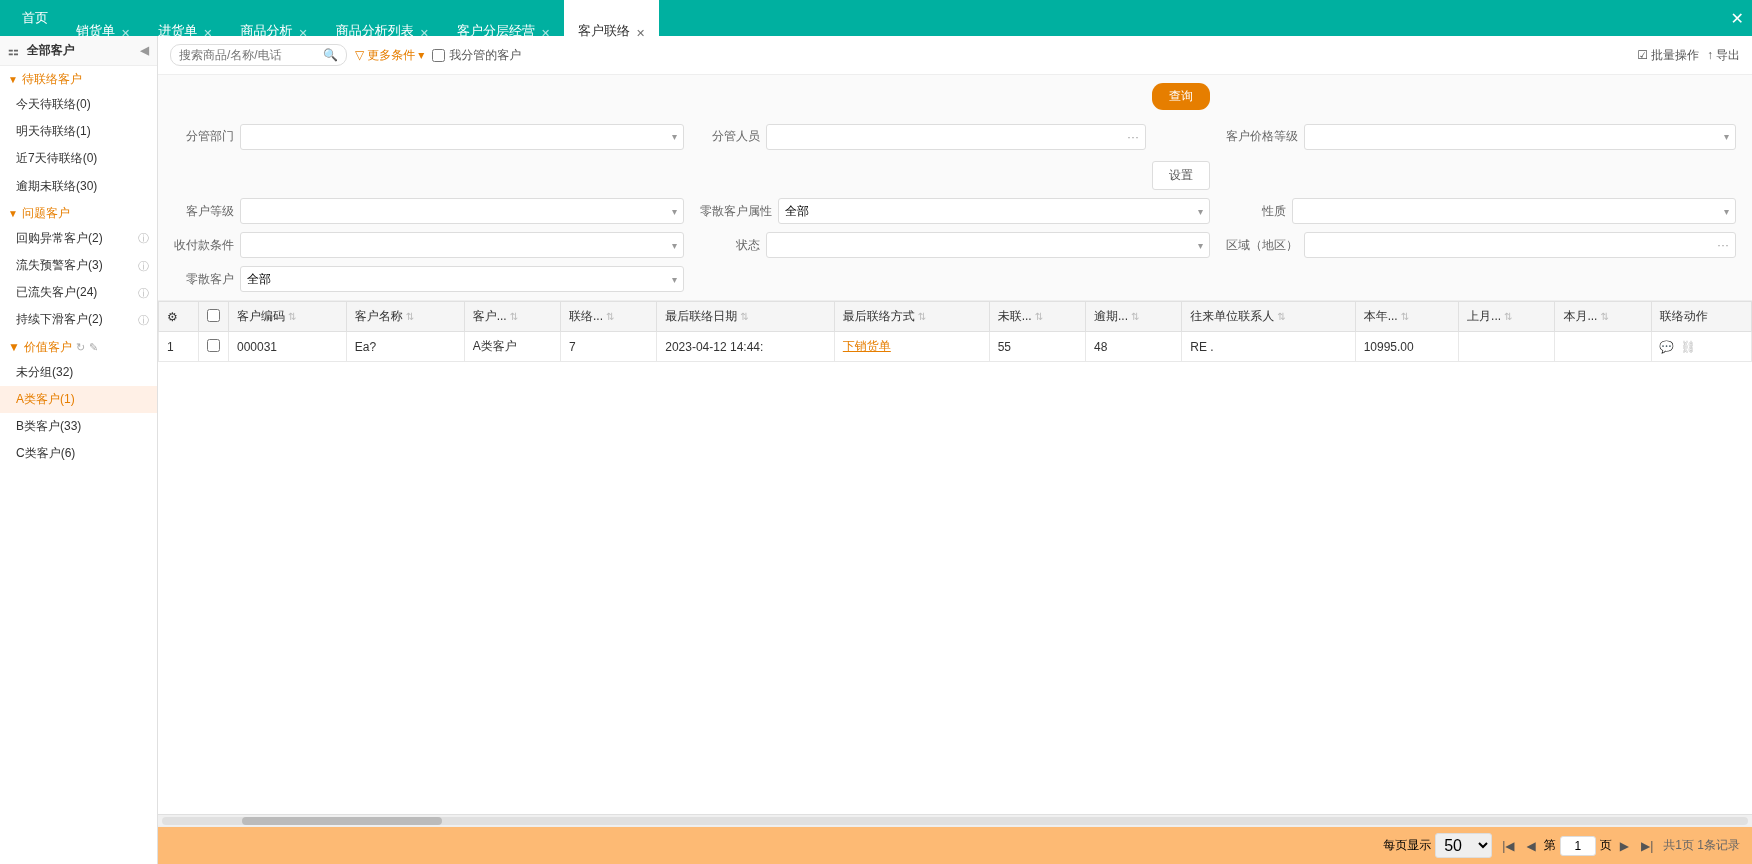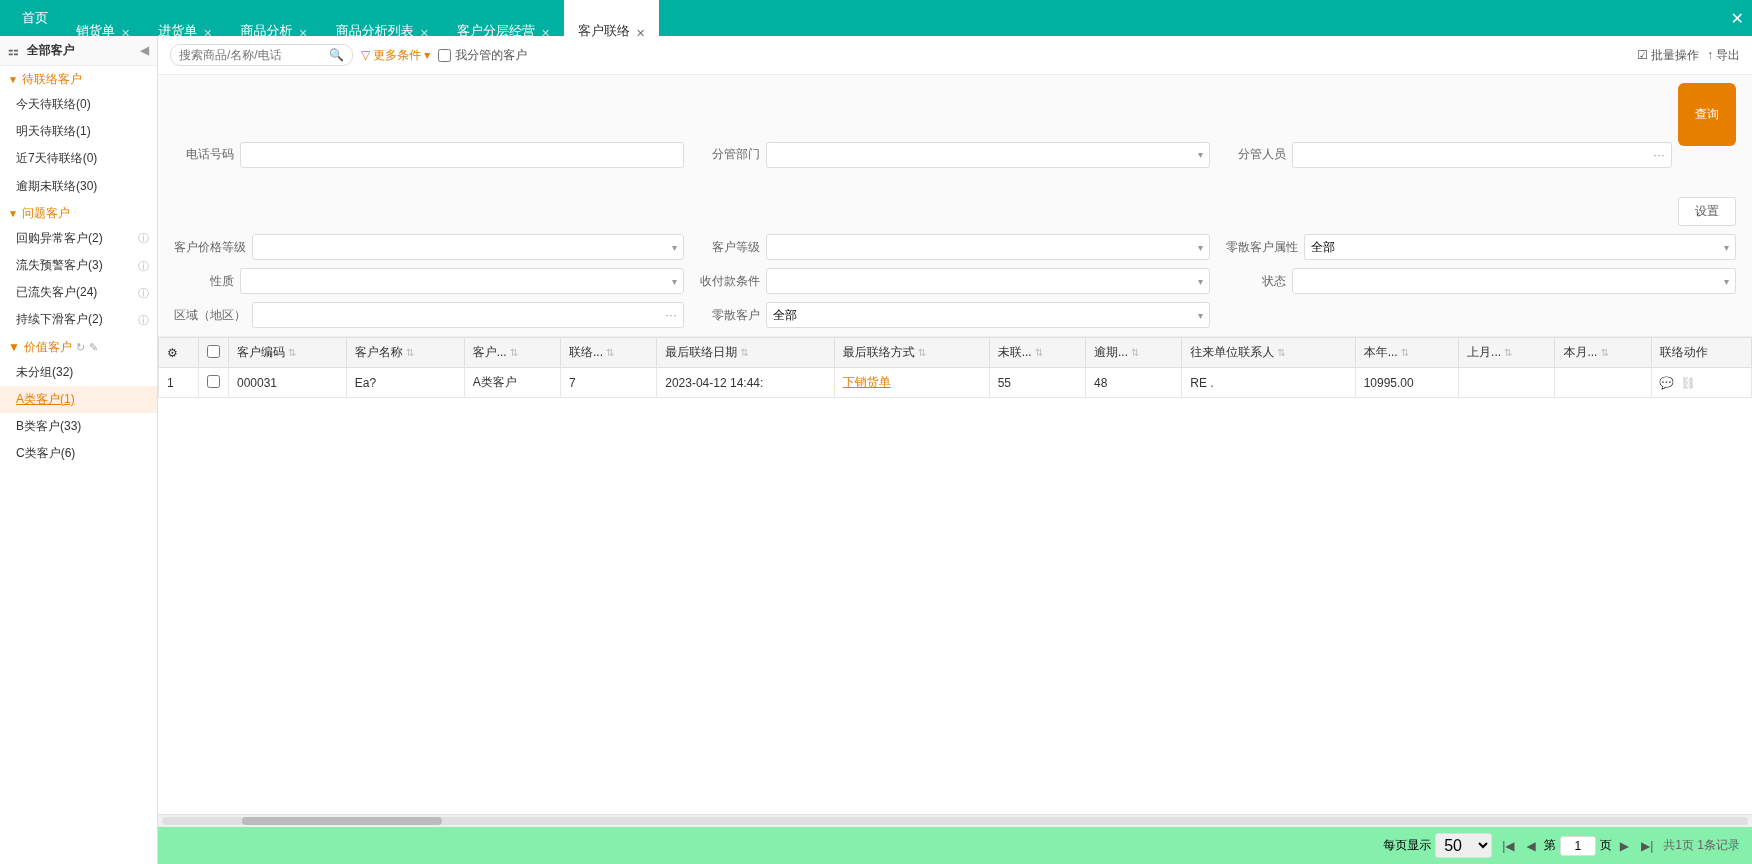--- a/index.html
+++ b/index.html
@@ -44,40 +44,40 @@
     .sidebar-section-header .collapse-btn { color: #999; font-size: 11px; }
     .sidebar-group-label {
       display: flex; align-items: center; padding: 5px 8px 3px 8px;
       color: #e67e00; font-size: 12px; cursor: pointer;
     }
     .sidebar-group-label .triangle { margin-right: 4px; font-size: 10px; }
     .sidebar-item {
       padding: 4px 8px 4px 16px; cursor: pointer; color: #333; font-size: 12px;
       line-height: 1.6; display: flex; align-items: flex-end; justify-content: space-between;
     }
-    .sidebar-item.active { background: #fff0e6; color: #e67e00; text-decoration: underline; }
+    .sidebar-item.active { background: #fff0e6; color: #e67e00; }
     .sidebar-item .hint-icon { color: #bbb; font-size: 11px; }
     .sidebar-sub-group {
       display: flex; align-items: center; padding: 5px 8px 3px 8px;
       color: #e67e00; font-size: 12px; cursor: pointer; gap: 4px;
     }
     .sidebar-sub-group .actions { display: flex; gap: 4px; color: #aaa; font-size: 11px; }
 
     
     .content-area { flex: 1; display: flex; flex-direction: column; overflow: hidden; background: white; }
 
     
     .filter-bar {
       padding: 8px 12px; border-bottom: 1px solid #eee;
       display: flex; align-items: center; gap: 8px; flex-wrap: wrap;
       background: white;
     }
     .filter-search-box {
       display: flex; align-items: center; border: 1px solid #ddd;
-      border-radius: 10px; padding: 3px 8px; gap: 10px; min-width: 160px;
+      border-radius: 10px; padding: 3px 8px; gap: 4px; min-width: 160px;
     }
     .filter-search-box input { border: none; outline: none; font-size: 12px; width: 140px; }
     .filter-search-box .icon { color: #00b0a0; }
     .more-conditions {
       display: flex; align-items: center; gap: 3px; color: #e67e00; cursor: pointer; font-size: 12px;
     }
     .my-customers { display: flex; gap: 4px; cursor: pointer; font-size: 12px; color: #555; }
     .filter-right { margin-left: auto; display: flex; align-items: center; gap: 8px; }
     .batch-ops { color: #555; cursor: pointer; font-size: 12px; display: flex; align-items: center; gap: 3px; }
     .export-btn { color: #555; cursor: pointer; font-size: 12px; display: flex; align-items: center; gap: 3px; }
@@ -90,22 +90,22 @@
     .filter-row { display: flex; align-items: center; gap: 6px; }
     .filter-label { color: #666; white-space: nowrap; font-size: 12px; min-width: 60px; text-align: right; }
     .filter-input {
       flex: 1; border: 1px solid #ddd; border-radius: 3px; padding: 3px 6px;
       font-size: 12px; outline: none; display: flex; align-items: center;
       background: white; cursor: pointer; justify-content: space-between; min-height: 26px;
     }
     .filter-input .arrow { color: #999; font-size: 10px; }
     .filter-input .dots { color: #999; font-size: 12px; }
     .query-btn {
-      background: #e67e00; color: white; border: none; border-radius: 6px;
-      padding: 23px 16px; cursor: pointer; font-size: 12px; white-space: nowrap;
+      background: #e67e00; color: white; border: none; border-radius: 11px;
+      padding: 5px 16px; cursor: pointer; font-size: 12px; white-space: nowrap;
     }
     .settings-btn {
       background: white; color: #555; border: 1px solid #ddd; border-radius: 3px;
       padding: 5px 16px; cursor: pointer; font-size: 12px; white-space: nowrap; margin-top: 47px;
     }
     .filter-actions { display: flex; flex-direction: column; gap: 4px; justify-content: center; }
 
     
     .table-container { flex: 1; overflow: auto; }
     table { width: 100%; border-collapse: collapse; font-size: 12px; }
@@ -129,21 +129,21 @@
     .table-scroll-bar {
       height: 12px; background: #f0f0f0; border-top: 1px solid #e0e0e0;
       display: flex; align-items: center; padding: 0 4px;
     }
     .scroll-track { flex: 1; height: 8px; background: #e0e0e0; border-radius: 4px; position: relative; }
     .scroll-thumb { width: 200px; height: 8px; background: #bbb; border-radius: 4px; position: absolute; left: 80px; }
 
     
     .pagination {
       display: flex; align-items: center; justify-content: flex-end;
-      padding: 6px 12px; border-top: 1px solid #eee; background: #86efac; gap: 6px; font-size: 12px;
+      padding: 6px 12px; border-top: 1px solid #eee; background: #fdba74; gap: 6px; font-size: 12px;
     }
     .pagination .per-page { display: flex; align-items: center; gap: 4px; }
     .pagination select { border: 1px solid #ddd; border-radius: 3px; padding: 2px 4px; font-size: 16px; }
     .pagination .page-nav { display: flex; align-items: center; gap: 4px; }
     .pagination .nav-btn { cursor: pointer; color: #555; padding: 2px 4px; }
     .pagination .page-input { border: 1px solid #ddd; border-radius: 3px; width: 36px; text-align: center; padding: 2px; font-size: 12px; }
     .pagination .total-info { color: #666; }
   </style>
 </head>
 <body>
@@ -274,24 +274,20 @@
         </div>
         <div class="export-btn">
           <span>↑</span>
           <span>导出</span>
         </div>
       </div>
     </div>
 
     <div class="advanced-filter">
 
-      <div class="filter-row">
-        <span class="filter-label">电话号码</span>
-        <div class="filter-input"></div>
-      </div>
       <div class="filter-row">
         <span class="filter-label">分管部门</span>
         <div class="filter-input">
           <span></span>
             <span class="arrow">▾</span>
         </div>
       </div>
       <div class="filter-row">
         <span class="filter-label">分管人员</span>
         <div class="filter-input">

